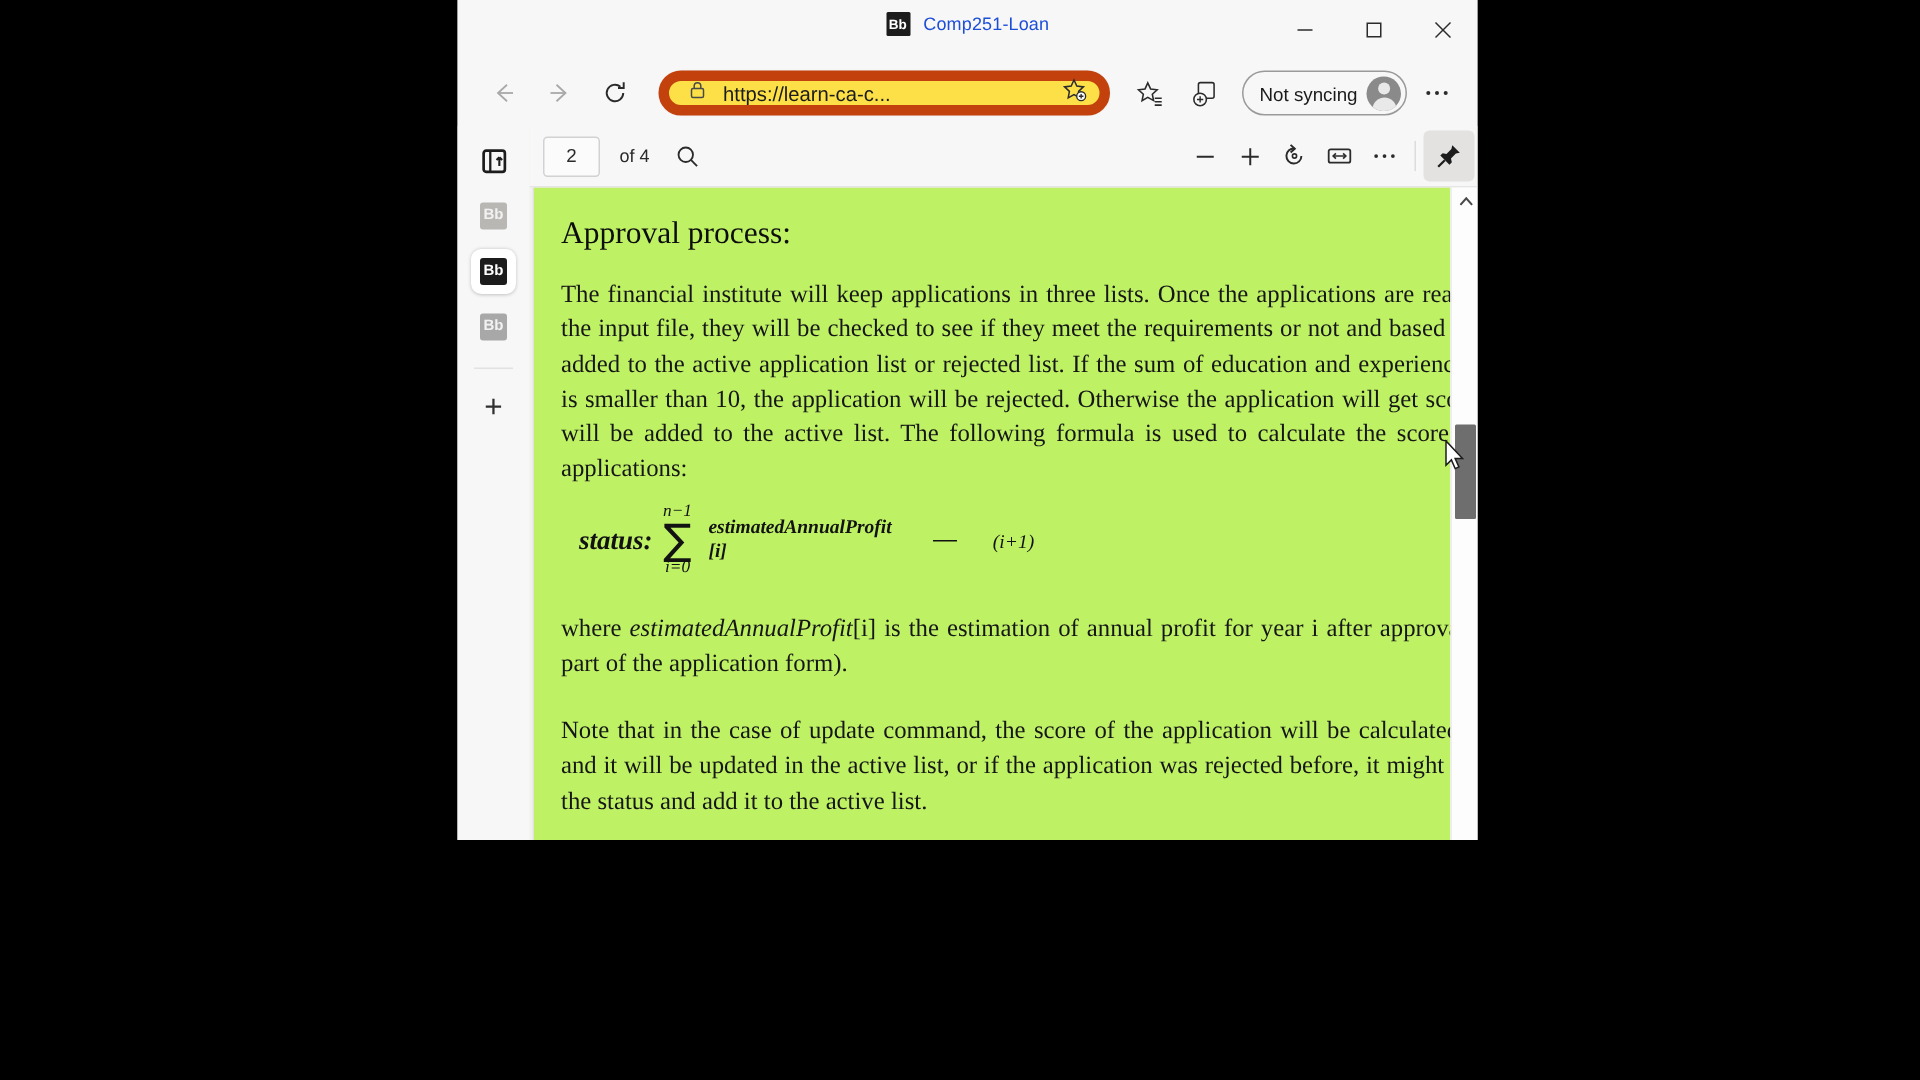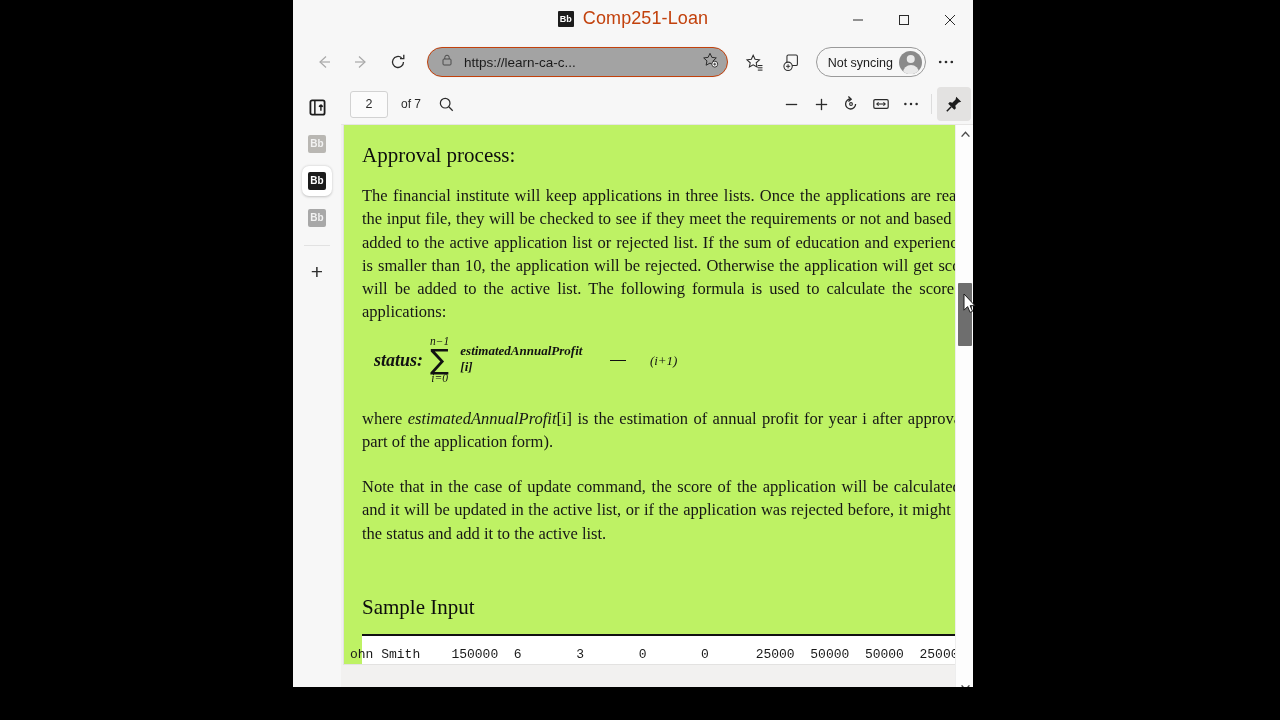--- a/index.html
+++ b/index.html
@@ -6,60 +6,60 @@
   html, body {
     width: 1280px; height: 720px;
     background: #000;
     font-family: "Liberation Sans", sans-serif;
     overflow: hidden;
   }
   #screen { position: relative; width: 1280px; height: 720px; background: #000; }
 
   
   #browser {
-    position: absolute; left: 293px; top: 0; width: 680px; height: 687px;
+    position: absolute; left: 305px; top: 0; width: 680px; height: 560px;
     background: #ffffff; overflow: hidden;
   }
 
   
   .titlebar {
     position: relative; height: 40px; background: #f7f7f7;
   }
   .title-center {
     position: absolute; left: 0; right: 0; top: 8px;
     display: flex; align-items: center; justify-content: center; gap: 9px;
     pointer-events: none;
   }
   .bb-favicon {
     width: 16px; height: 16px; background: #1c1c1c; color: #fff;
     font-size: 9px; font-weight: bold; line-height: 16px; text-align: center;
     font-family: "Liberation Sans", sans-serif; border-radius: 1px;
   }
-  .title-text { font-size: 18px; color: #c2410c; letter-spacing: .1px; }
+  .title-text { font-size: 12px; color: #1d4ed8; letter-spacing: .1px; }
 
   .winctrls { position: absolute; right: 0; top: 0; display: flex; }
   .winbtn {
     width: 46px; height: 40px; display: flex; align-items: center; justify-content: center;
   }
   .winbtn svg { display: block; }
 
   
   .navbar {
     height: 44px; display: flex; align-items: center; padding: 0 10px 0 14px;
     background: #f7f7f7; gap: 3px;
   }
   .navicon {
     width: 34px; height: 34px; border-radius: 4px;
     display: flex; align-items: center; justify-content: center;
   }
   .navicon.disabled { opacity: .38; }
 
   .omnibox {
     flex: 1; height: 30px; margin: 0 7px 0 9px;
-    background: #a3a3a3; border: 1px solid #c2410c; border-radius: 15px;
+    background: #fde047; border: 7px solid #c2410c; border-radius: 15px;
     display: flex; align-items: center; padding: 0 8px 0 12px;
     box-shadow: 0 0 0 .5px rgba(0,0,0,.03);
   }
   .url-text {
     flex: 1; font-size: 13.5px; color: #1b1b1b; margin-left: 10px;
     white-space: nowrap; overflow: hidden;
   }
 
   .profile-pill {
     height: 30px; border: 1px solid #9a9a9a; border-radius: 15px;
@@ -326,21 +326,21 @@
 
         <div class="vtab">
           <span class="vtab-plus">+</span>
         </div>
       </div>
 
       <div class="pdfviewer">
 
         <div class="pdftoolbar">
           <div class="pagebox">2</div>
-          <div class="pagecount">of 7</div>
+          <div class="pagecount">of 4</div>
           <div class="tbicon search">
             <svg width="17" height="17" viewBox="0 0 18 18">
               <circle cx="7.6" cy="7.6" r="5.1" fill="none" stroke="#2b2b2b" stroke-width="1.3"></circle>
               <line x1="11.4" y1="11.4" x2="15.6" y2="15.6" stroke="#2b2b2b" stroke-width="1.3"></line>
             </svg>
           </div>
 
           <div class="tbspacer"></div>
 
           <div class="tbicon">

